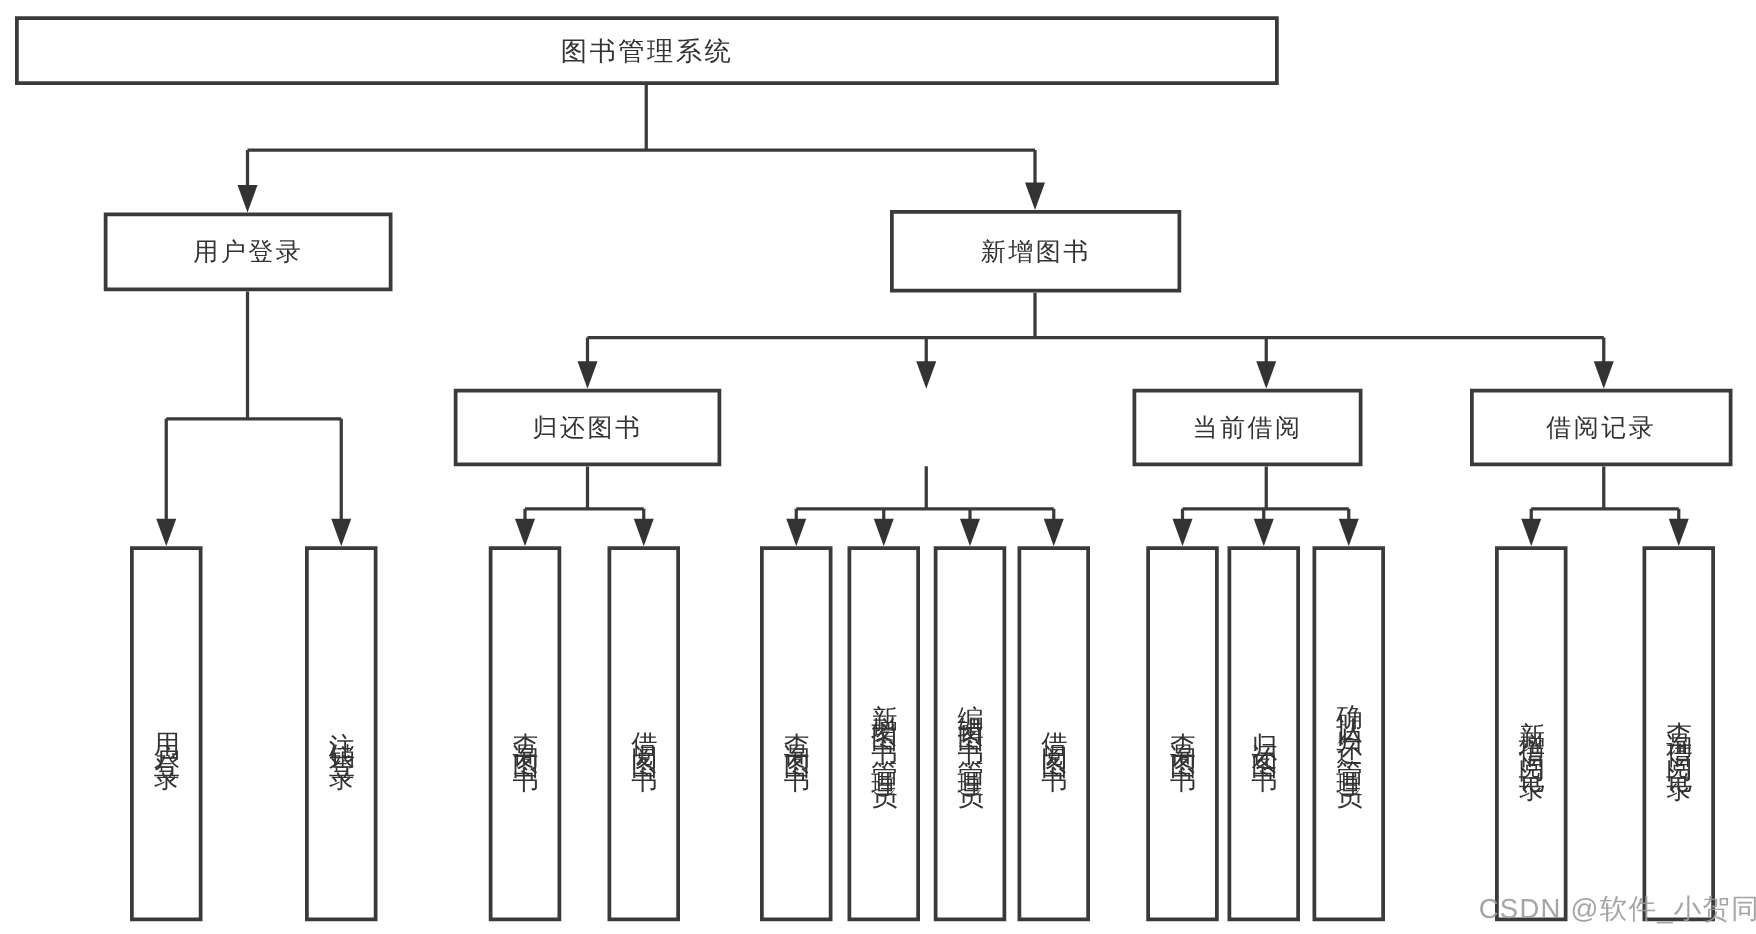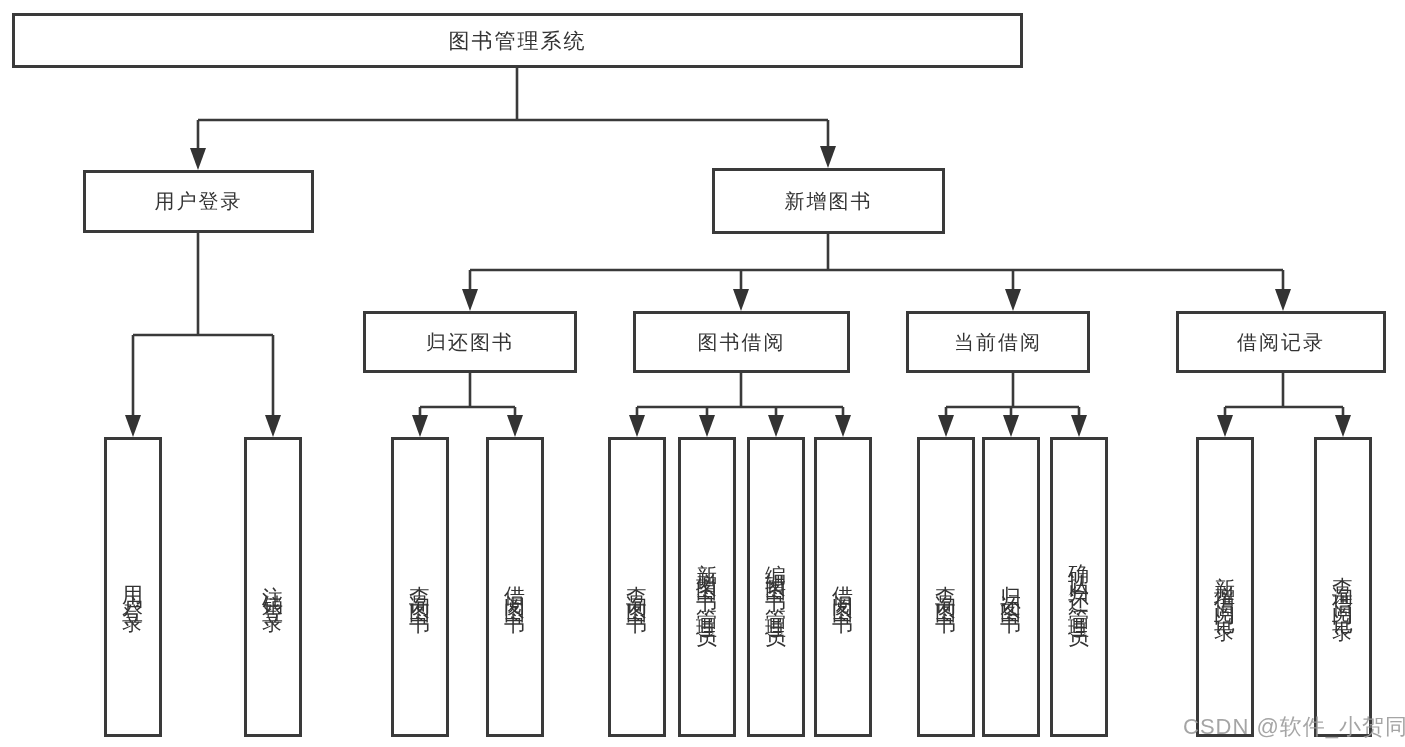--- a/index.html
+++ b/index.html
@@ -124,23 +124,20 @@
   <div class="box" style="left:83px;top:170px;width:231px;height:63px;">
     <span class="hlabel">用户登录</span>
   </div>
   <div class="box" style="left:712px;top:168px;width:233px;height:66px;">
     <span class="hlabel">新增图书</span>
   </div>
 
   <div class="box" style="left:363px;top:311px;width:214px;height:62px;">
     <span class="hlabel">归还图书</span>
   </div>
-  <div class="box" style="left:633px;top:311px;width:217px;height:62px;">
-    <span class="hlabel">图书借阅</span>
-  </div>
   <div class="box" style="left:906px;top:311px;width:184px;height:62px;">
     <span class="hlabel">当前借阅</span>
   </div>
   <div class="box" style="left:1176px;top:311px;width:210px;height:62px;text-align:right;">
     <span class="hlabel">借阅记录</span>
   </div>
 
   <div class="box" style="left:104px;top:437px;width:58px;height:300px;">
     <span class="vlabel">用户登录</span>
   </div>

